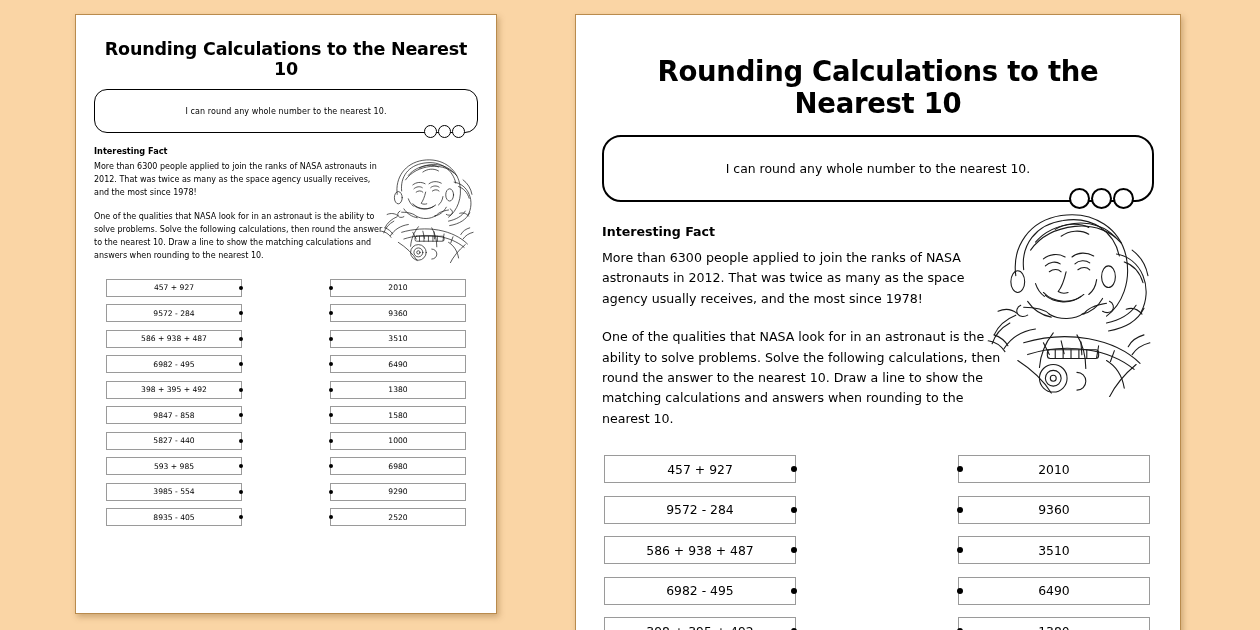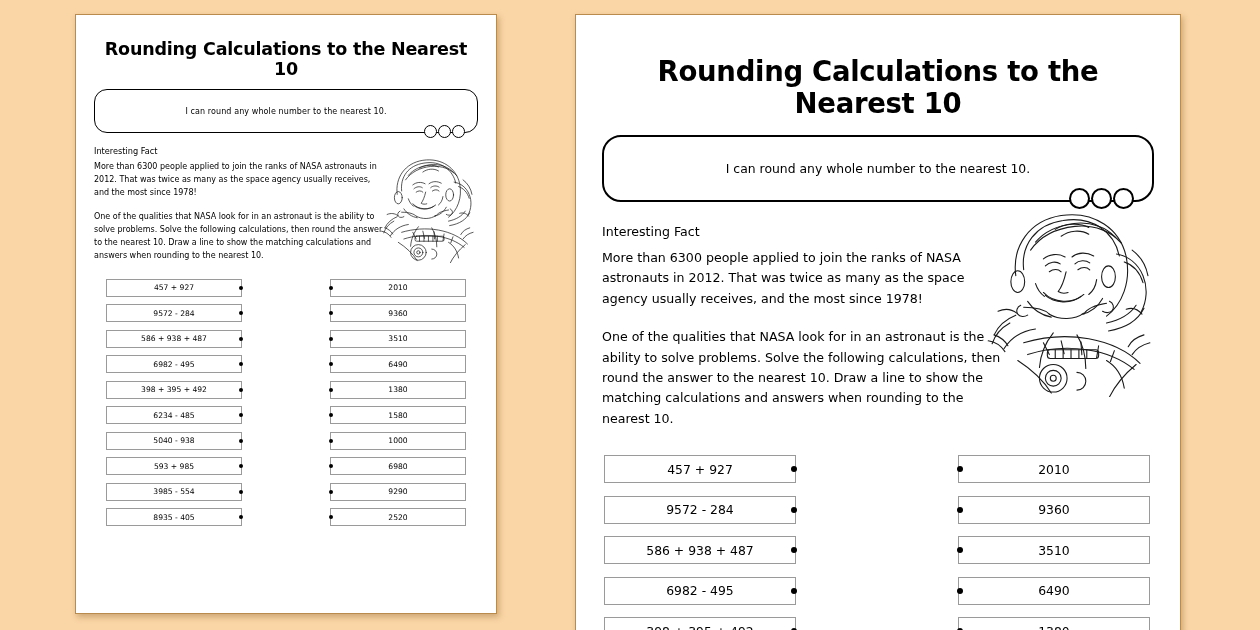--- a/index.html
+++ b/index.html
@@ -204,21 +204,21 @@
     gap: 1px;
   }
   .bubble-dots i {
     display: block;
     border-style: solid;
     border-color: #000;
     border-radius: 50%;
     background: #fff;
   }
 
-  .fact-heading { font-weight: normal; }
+  .fact-heading { font-weight: bold; }
 
   .match-area {
     display: flex;
     justify-content: space-between;
     align-items: flex-start;
     gap: 38px;
   }
 
   .match-box {
     position: relative;
@@ -313,25 +313,25 @@
             </div>
             <div class="match-box">
               <span>6982 - 495</span>
               <span class="dot"></span>
             </div>
             <div class="match-box">
               <span>398 + 395 + 492</span>
               <span class="dot"></span>
             </div>
             <div class="match-box">
-              <span>6234 - 485</span>
-              <span class="dot"></span>
-            </div>
-            <div class="match-box">
-              <span>5040 - 938</span>
+              <span>9847 - 858</span>
+              <span class="dot"></span>
+            </div>
+            <div class="match-box">
+              <span>5827 - 440</span>
               <span class="dot"></span>
             </div>
             <div class="match-box">
               <span>593 + 985</span>
               <span class="dot"></span>
             </div>
             <div class="match-box">
               <span>3985 - 554</span>
               <span class="dot"></span>
             </div>

